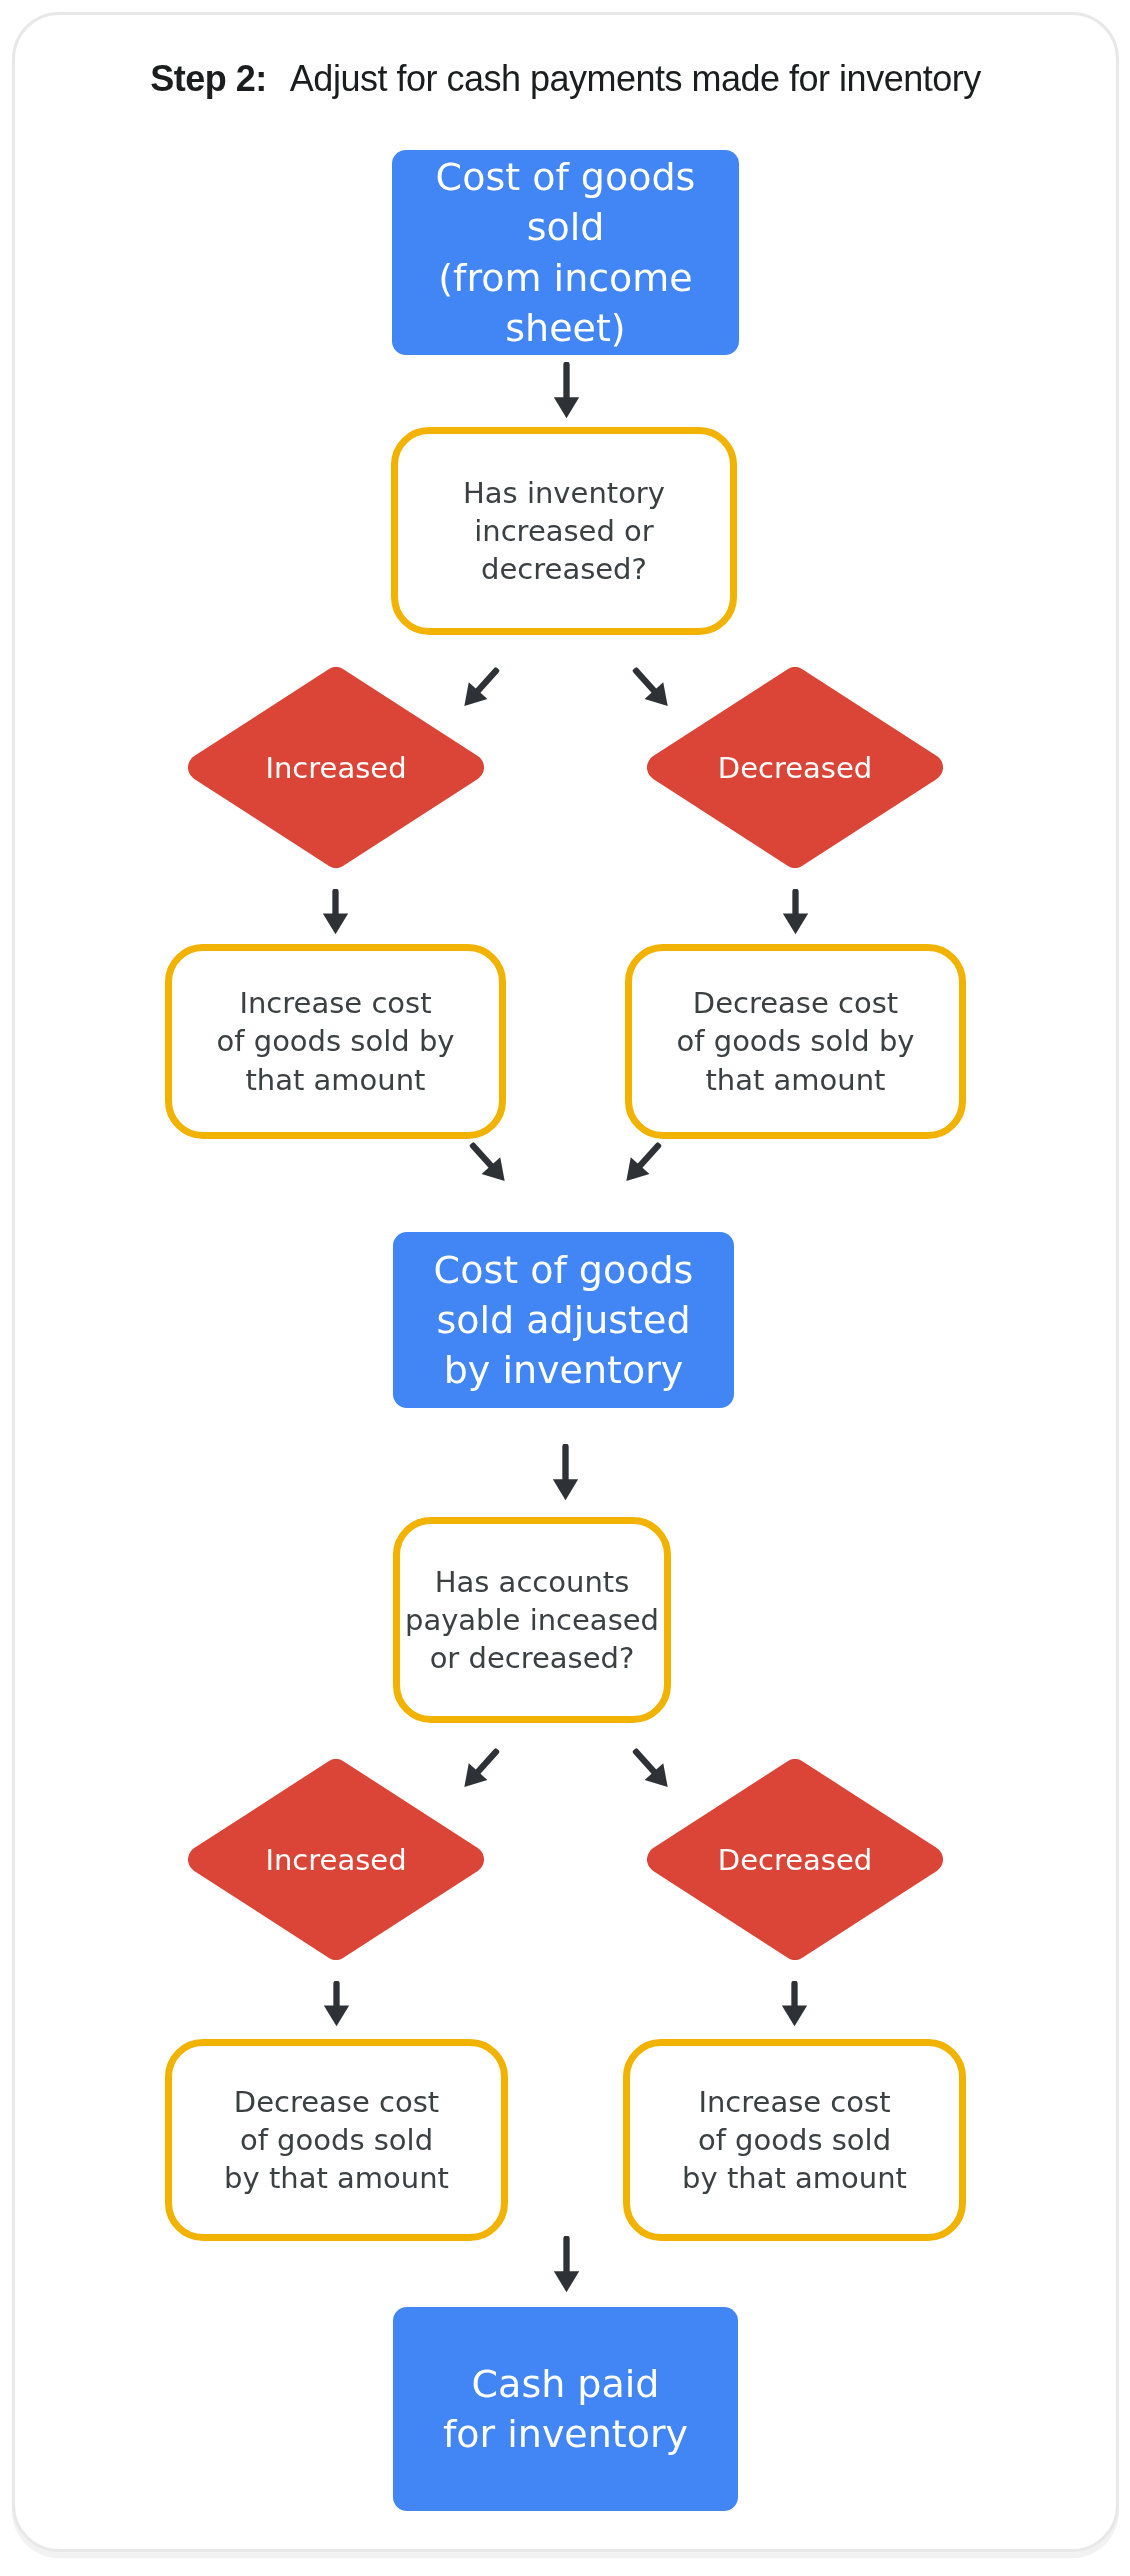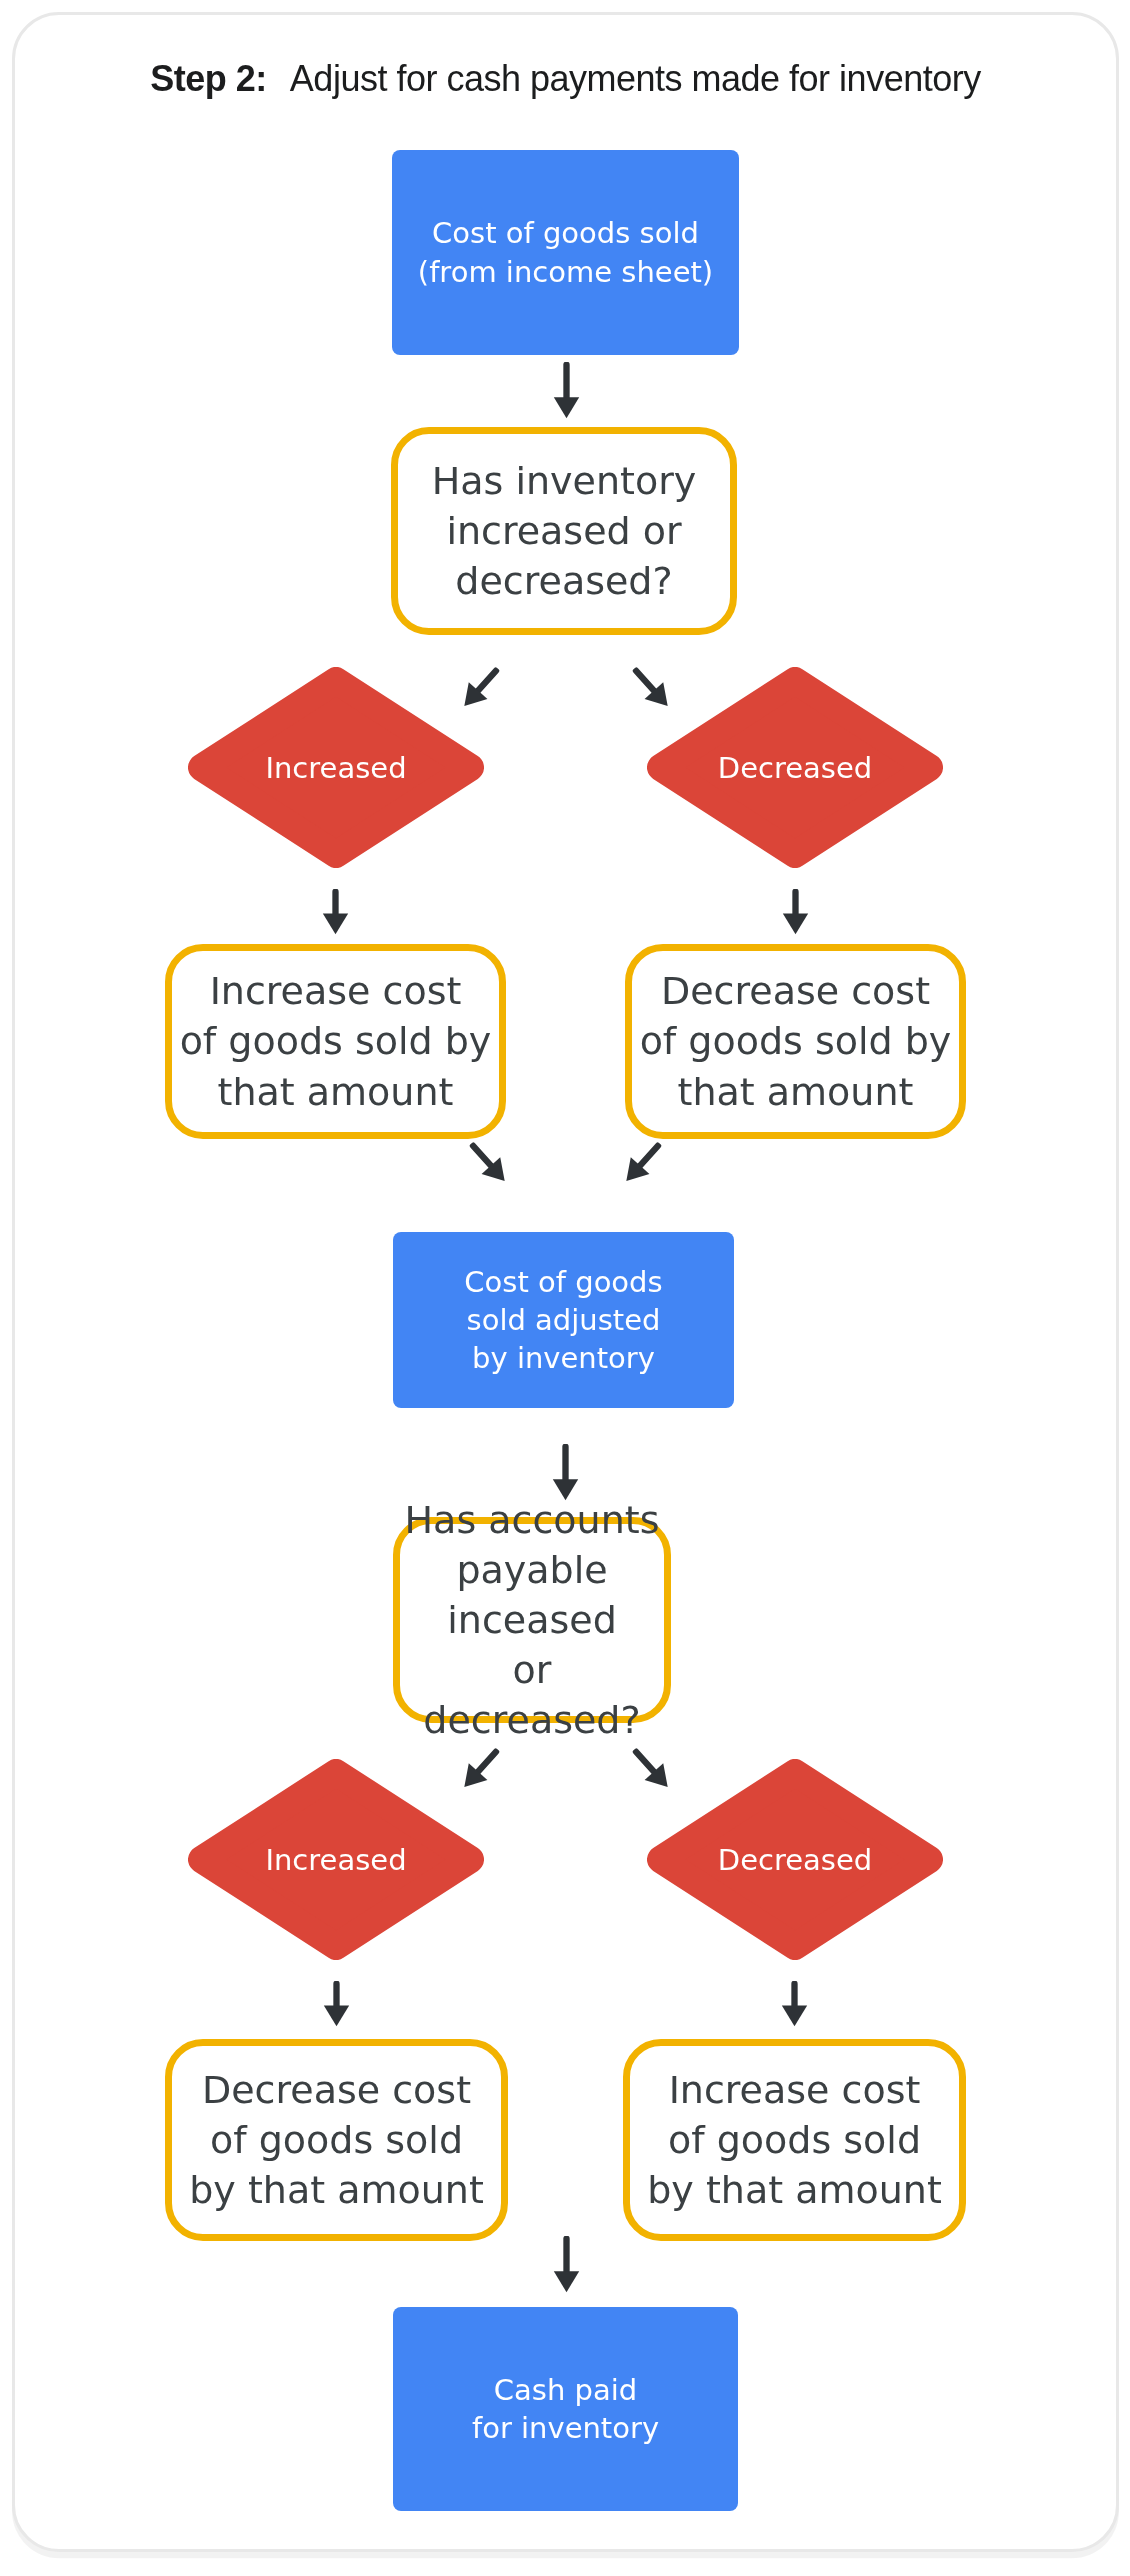--- a/index.html
+++ b/index.html
@@ -46,29 +46,29 @@
     align-items: center;
     justify-content: center;
     text-align: center;
     white-space: pre-line;
     box-sizing: border-box;
     line-height: 1.32;
   }
   .blue-node {
     background: var(--blue, #4285F4);
     color: #ffffff;
-    border-radius: 8px;
-    font-size: 29px;
+    border-radius: 14px;
+    font-size: 38px;
   }
   .outline-node {
     background: #ffffff;
     border: 7.2px solid var(--yellow, #F2B200);
     border-radius: 38px;
     color: var(--dark, #3B4043);
-    font-size: 38px;
+    font-size: 29px;
   }
   .diamond {
     position: absolute;
   }
   .diamond svg {
     display: block;
     width: 100%;
     height: 100%;
   }
   .diamond polygon {

